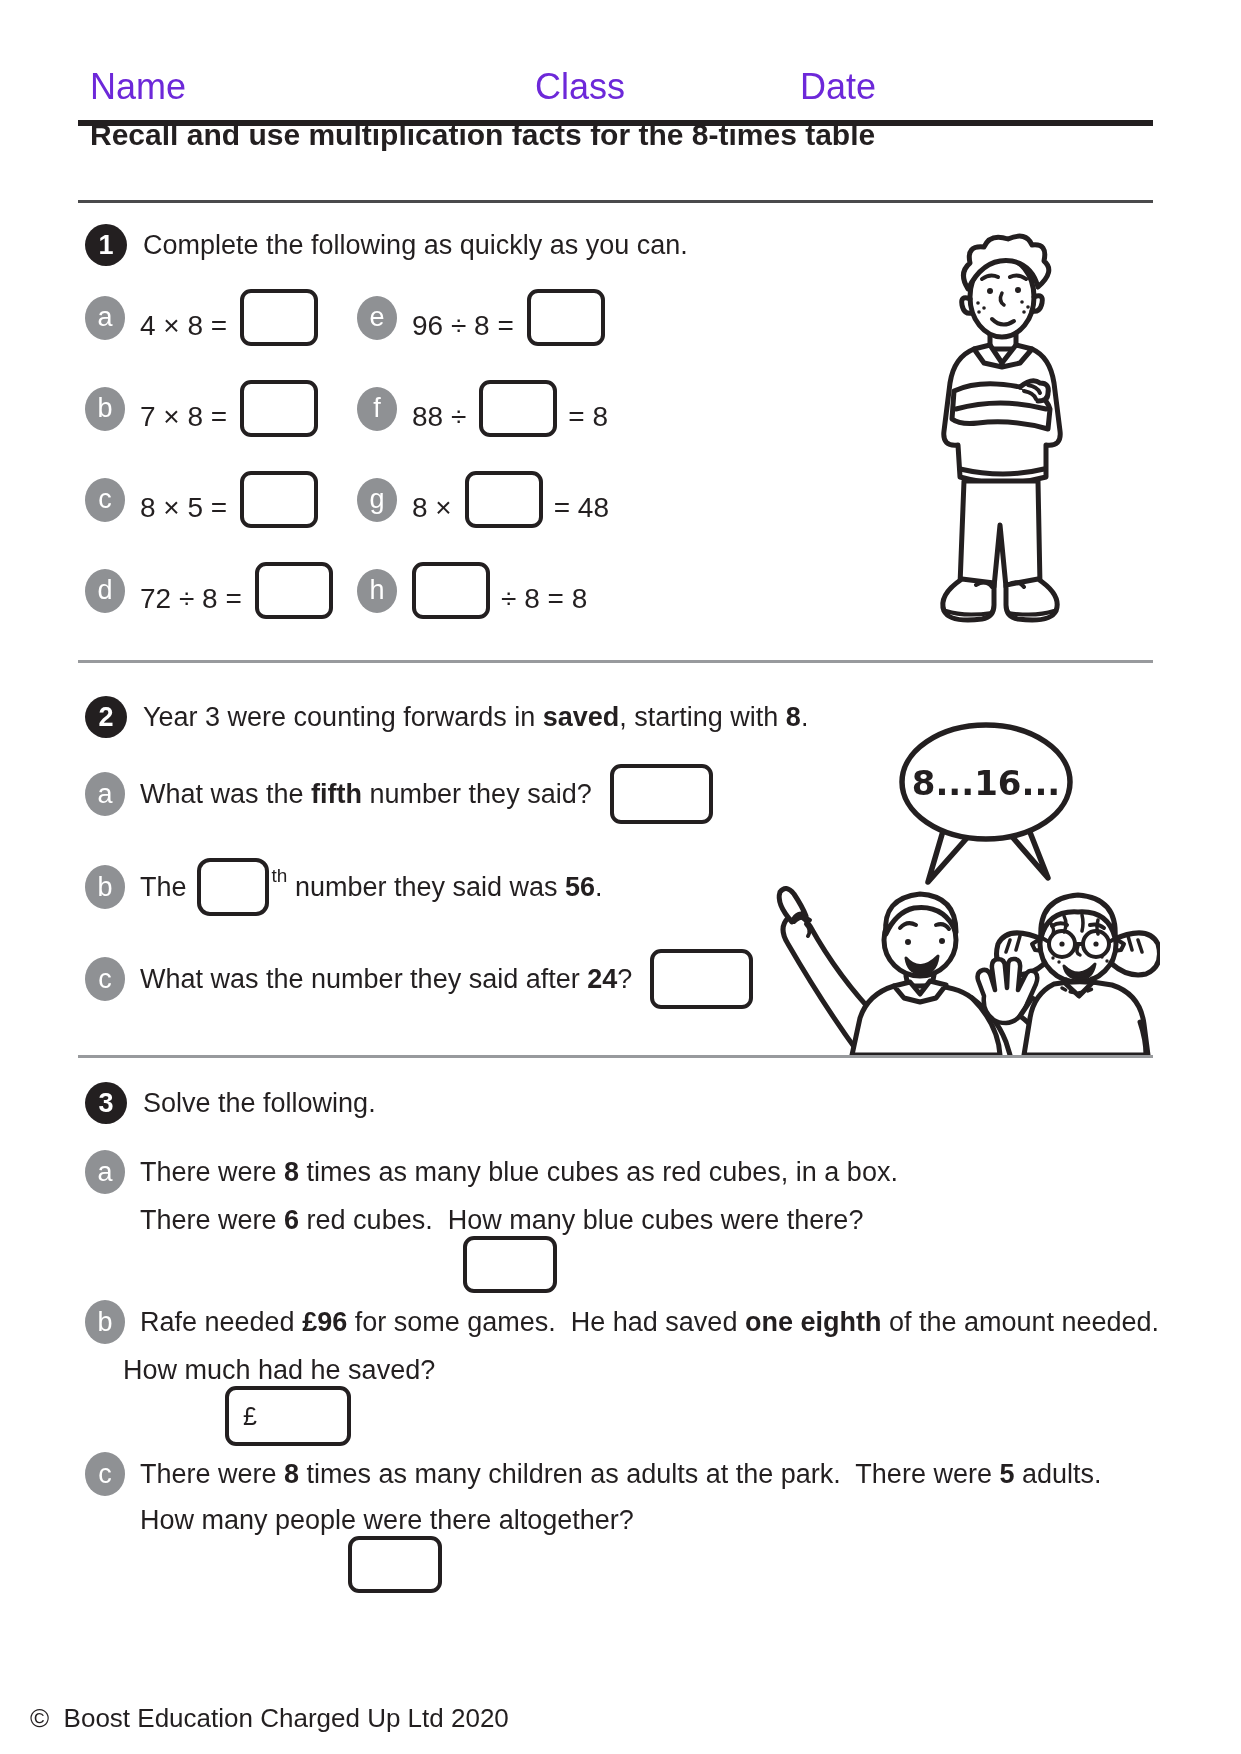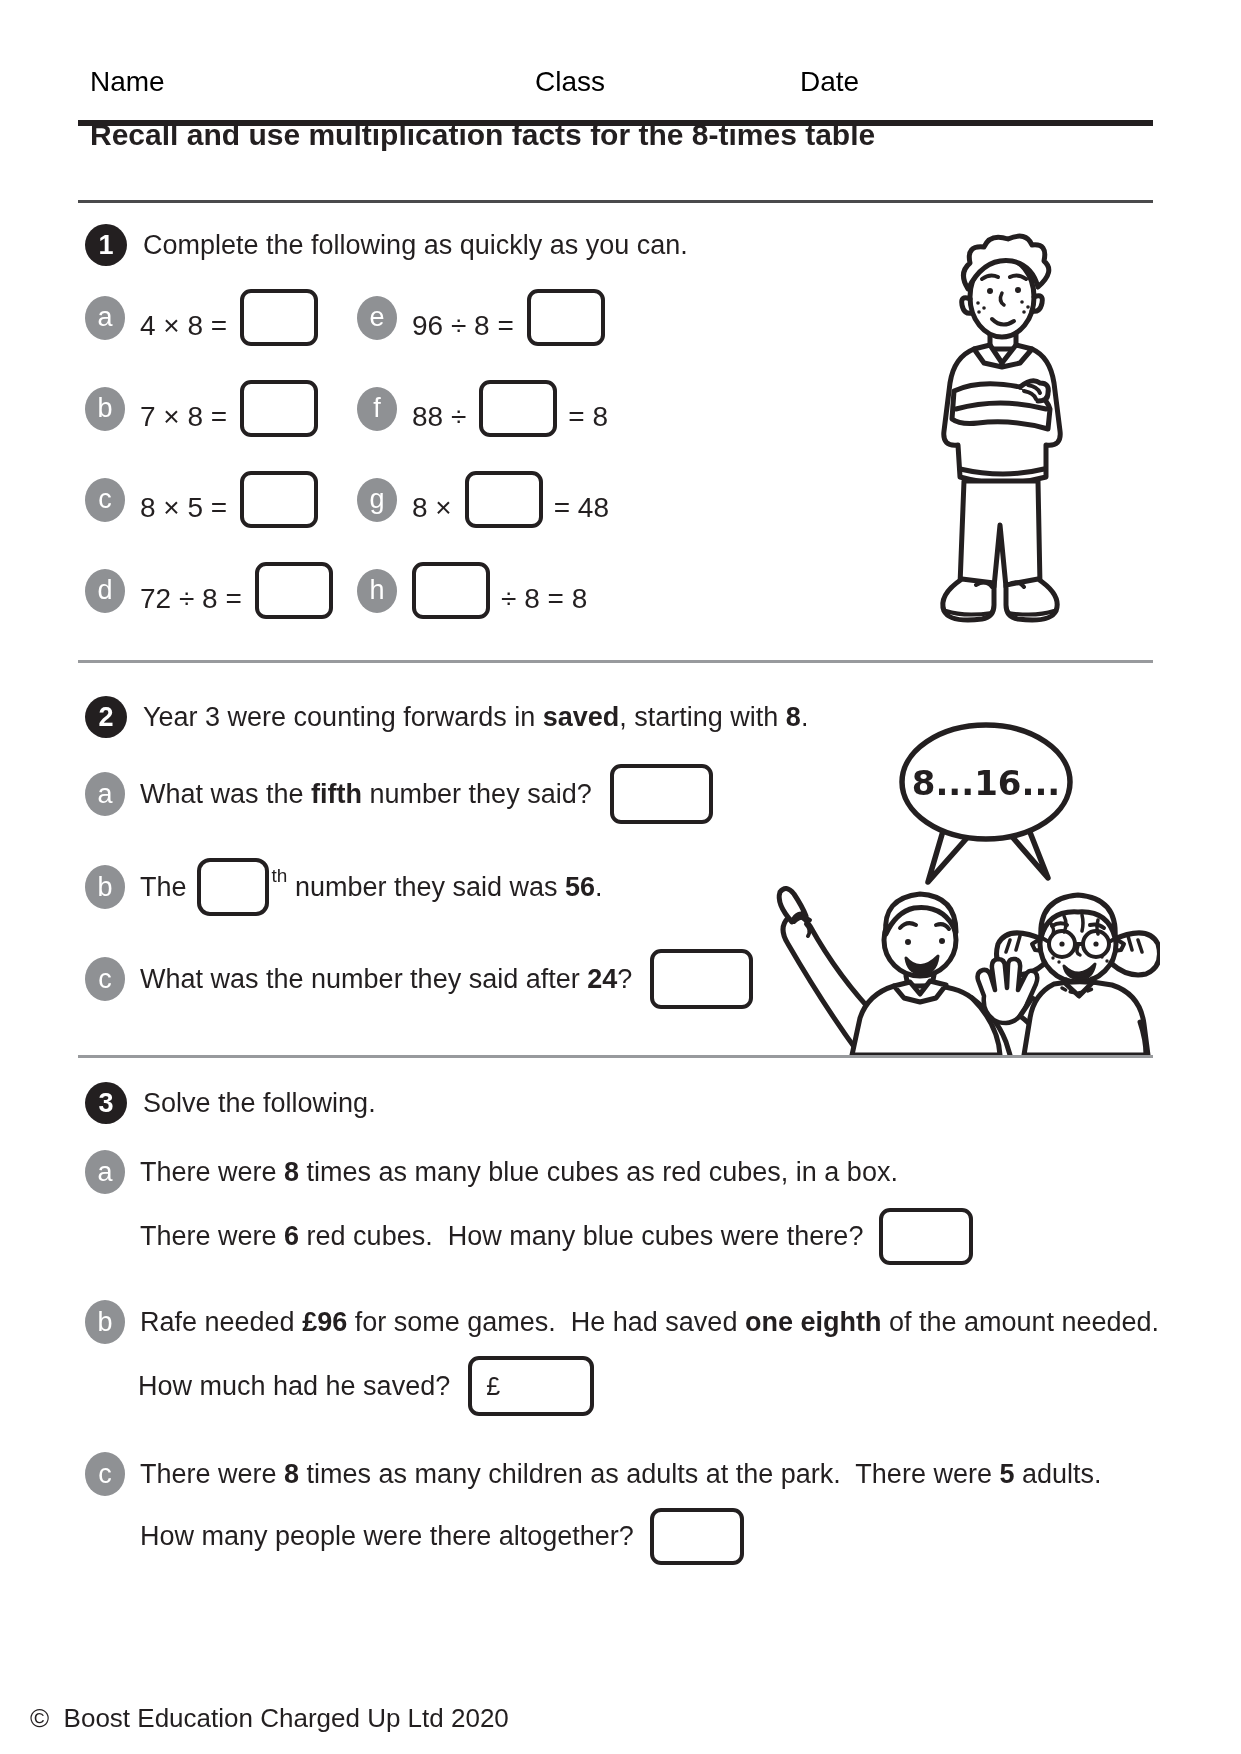--- a/index.html
+++ b/index.html
@@ -8,21 +8,21 @@
     font-family:"Liberation Sans",sans-serif;color:#231f20;overflow:hidden;
     margin:0 auto;
   }
   .abs{position:absolute;}
   .row{position:absolute;display:flex;align-items:center;white-space:nowrap;}
   .seg,.eq{white-space:pre;}
   .b{font-weight:700;}
   .rule-thick{position:absolute;left:78px;width:1075px;height:6px;background:#231f20;}
   .rule-title{position:absolute;left:78px;width:1075px;height:3px;background:#4a4a4c;}
   .rule-gray{position:absolute;left:78px;width:1075px;height:3px;background:#989a9d;}
-  .hlabel{font-size:28px;color:#000000;}
+  .hlabel{font-size:36px;color:#6d28d9;}
   .title{font-size:30px;font-weight:700;}
   .nbadge{
     flex:0 0 auto;width:42px;height:42px;border-radius:50%;background:#231f20;color:#fff;
     display:inline-flex;align-items:center;justify-content:center;
     font-size:27px;font-weight:700;margin-right:16px;
   }
   .lbadge{
     flex:0 0 auto;width:40px;height:44px;border-radius:50%;background:#8f9194;color:#fff;
     display:inline-flex;align-items:center;justify-content:center;
     font-size:27px;margin-right:15px;
@@ -39,21 +39,21 @@
   .abox.pound{width:126px;height:60px;display:inline-flex;align-items:center;}
   .pound-sign{font-size:25px;margin-left:14px;}
   .supth{font-size:19px;position:relative;top:-11px;margin-left:3px;}
   .q1grid{
     position:absolute;left:85px;top:272px;display:grid;
     grid-template-columns:272px 560px;grid-auto-rows:91px;align-items:center;
   }
   .item{display:flex;align-items:center;white-space:nowrap;}
   .item .eq{margin-right:13px;}
   .item .eq.post{margin-right:0;margin-left:11px;}
-  .cont{padding-left:55px;}
+  .cont{padding-left:55px;flex-direction:column;}
   .footer{position:absolute;left:30px;top:1703px;font-size:26px;white-space:pre;}
   svg .ink{stroke:#231f20;stroke-width:5;fill:none;stroke-linecap:round;stroke-linejoin:round;}
   svg .inkfill{stroke:#231f20;stroke-width:5;fill:#ffffff;stroke-linecap:round;stroke-linejoin:round;}
   svg .dot{fill:#231f20;stroke:none;}
 </style>
 </head>
 <body>
 
 <div class="page">
 
@@ -239,21 +239,21 @@
   </div>
   <div class="row cont" style="left:85px;top:1205px;height:62px;">
     <span class="qtext seg"><span>There were </span><span class="b">6</span><span> red cubes.  How many blue cubes were there?</span></span>
     <span class="abox q3" style="margin-left:16px;"></span>
   </div>
 
   <div class="row" style="left:85px;top:1300px;height:44px;">
     <span class="lbadge">b</span>
     <span class="qtext seg"><span>Rafe needed </span><span class="b">£96</span><span> for some games.  He had saved </span><span class="b">one eighth</span><span> of the amount needed.</span></span>
   </div>
-  <div class="row cont" style="left:83px;top:1355px;height:62px;">
+  <div class="row cont" style="left:68px;top:1355px;height:62px;">
     <span class="qtext seg"><span>How much had he saved?</span></span>
     <span class="abox pound" style="margin-left:18px;">
         <span class="pound-sign">£</span>
       </span>
   </div>
 
   <div class="row" style="left:85px;top:1452px;height:44px;">
     <span class="lbadge">c</span>
     <span class="qtext seg"><span>There were </span><span class="b">8</span><span> times as many children as adults at the park.  There were </span><span class="b">5</span><span> adults.</span></span>
   </div>

